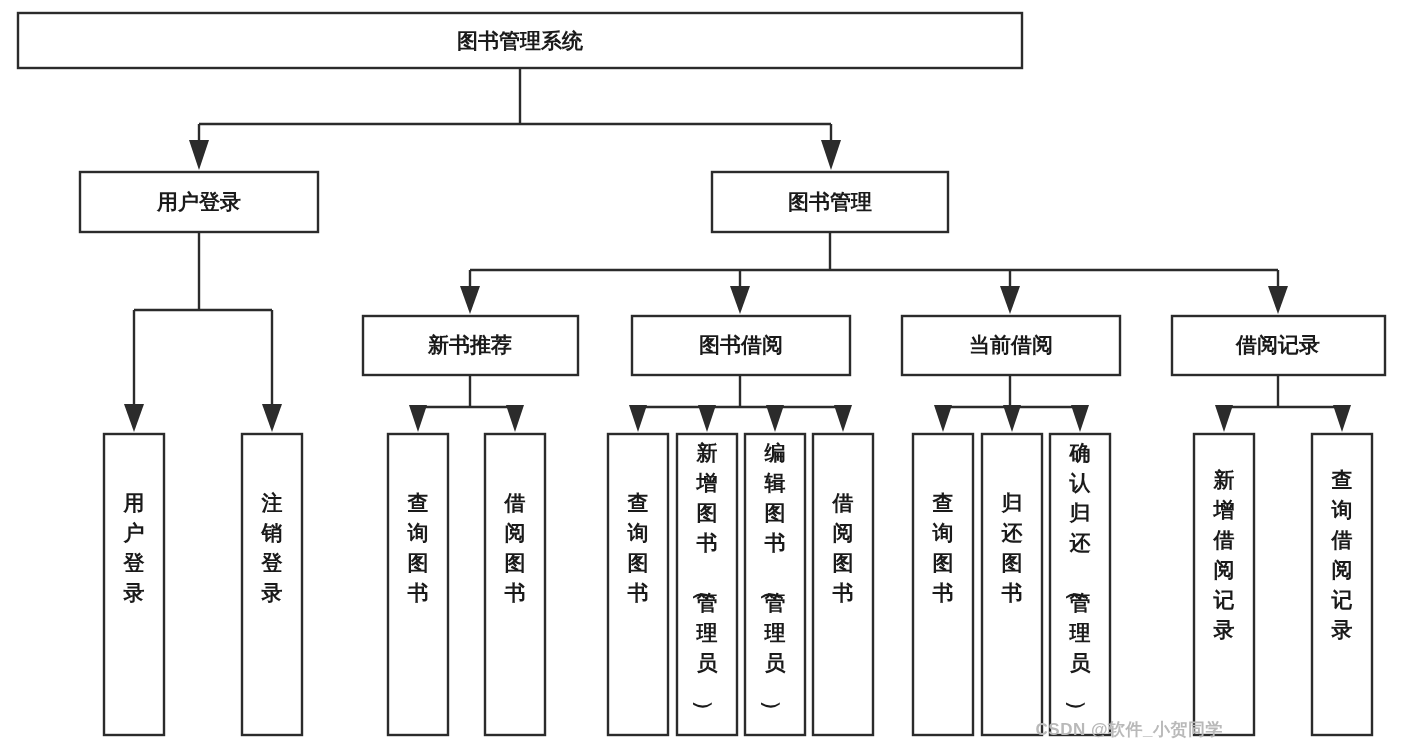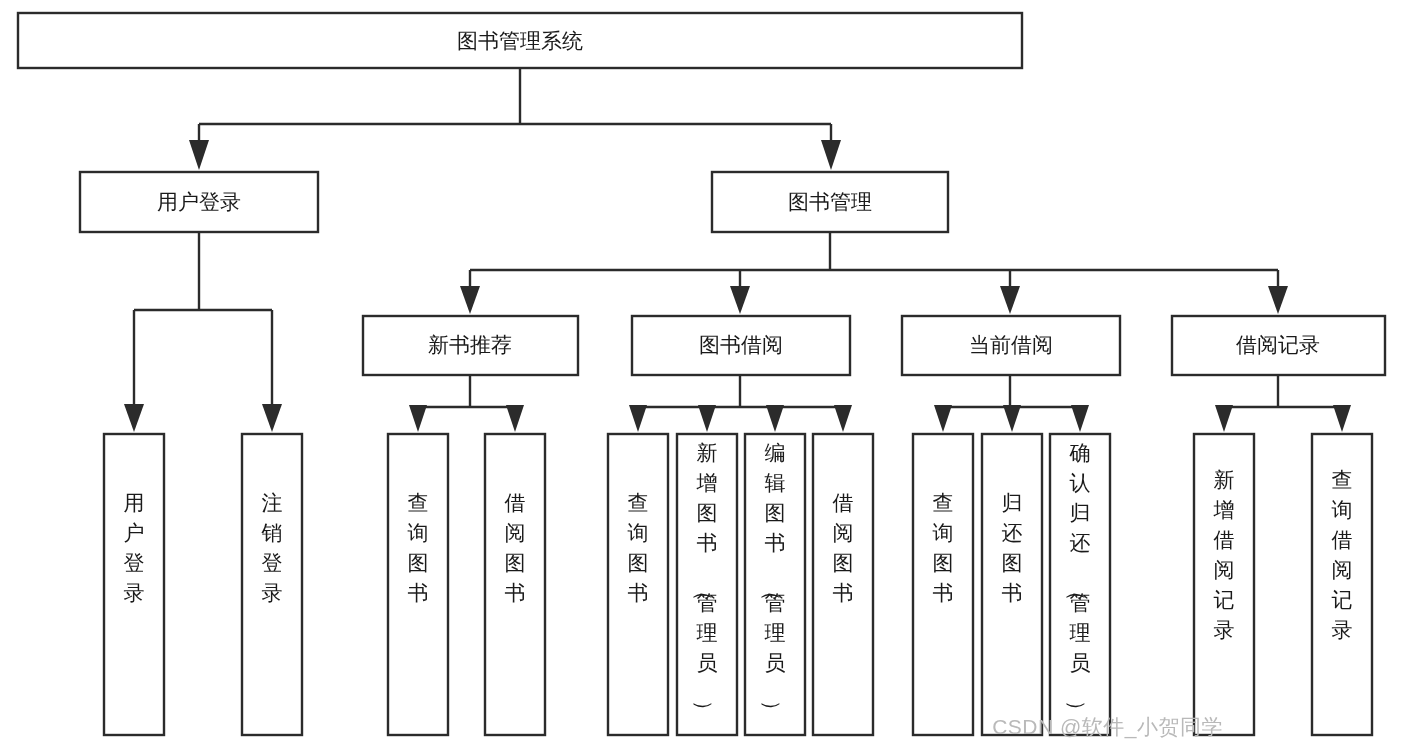--- a/index.html
+++ b/index.html
@@ -11,20 +11,21 @@
     width: 1405px;
     height: 747px;
     font-family: "Liberation Sans", "DejaVu Sans", sans-serif;
     overflow: hidden;
   }
   #diagram-root {
     position: relative;
     width: 1231px;
     height: 747px;
     background: #ffffff;
+    font-weight: bold;
   }
   svg.diagram-svg {
     position: absolute;
     left: 0;
     top: 0;
     width: 1405px;
     height: 747px;
     display: block;
   }
   .node-box {
@@ -53,21 +54,21 @@
     font-family: "Liberation Sans", "DejaVu Sans", sans-serif;
     font-size: 21px;
     fill: #1a1a1a;
     text-anchor: middle;
   }
   .watermark {
     position: absolute;
     right: 8px;
     bottom: 6px;
     font-family: "Liberation Sans", "DejaVu Sans", sans-serif;
-    font-size: 21px;
+    font-size: 17px;
     color: #b9b9b9;
     letter-spacing: 0.5px;
     white-space: nowrap;
     pointer-events: none;
     text-align: right;
   }
 </style>
 </head>
 <body>
 

